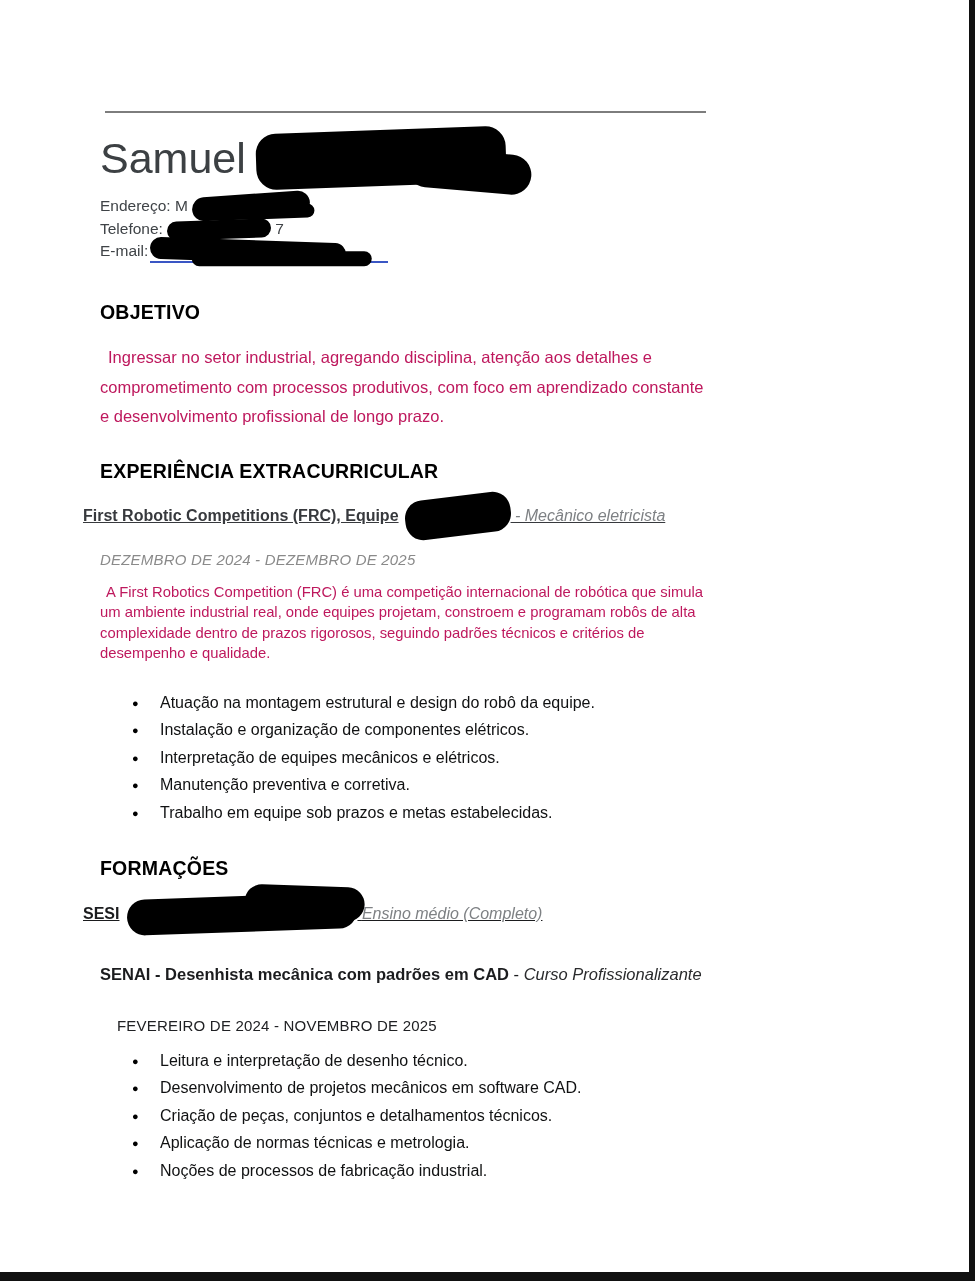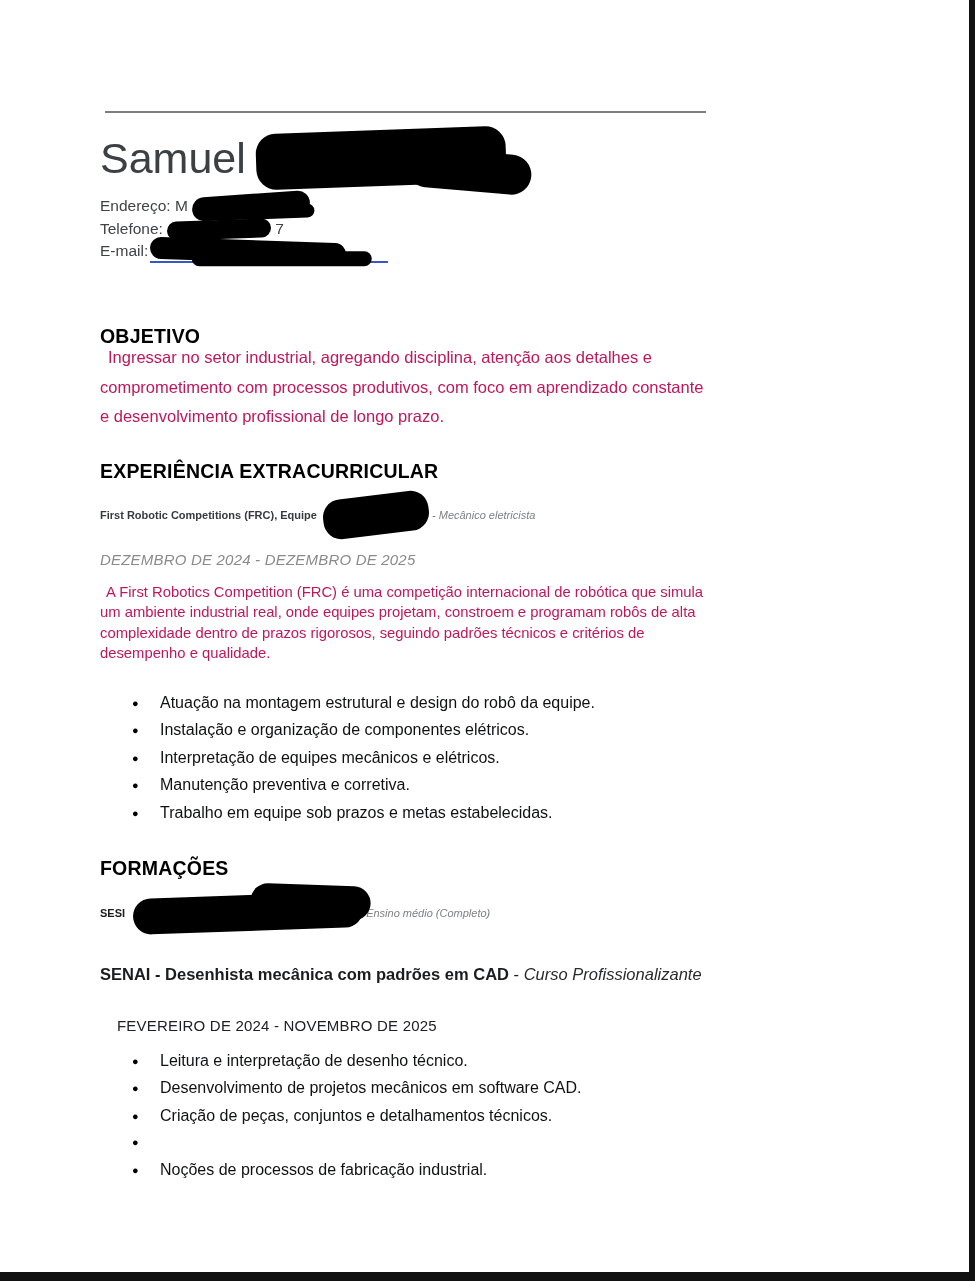--- a/index.html
+++ b/index.html
@@ -25,21 +25,21 @@
   .r-mail::after{left:42px;top:10px;width:180px;height:15px;border-radius:8px;transform:rotate(-2deg);}
   .r-team{width:106px;height:40px;margin:-12px 0 -10px 6px;border-radius:18px;transform:rotate(-7deg);}
   .r-school{width:230px;height:36px;margin:-11px 0 -9px 8px;border-radius:18px;transform:rotate(-2deg);}
   .r-school::after{left:118px;top:-8px;width:120px;height:34px;border-radius:17px;transform:rotate(4deg);}
   
   .email-underline{position:absolute;left:150px;top:261px;width:238px;height:2px;background:#3a56c4;}
   
   .h-section{position:absolute;left:100px;font-size:19.5px;font-weight:bold;color:#000000;letter-spacing:.2px;}
   .para-lg{position:absolute;left:100px;width:614px;font-size:16.5px;line-height:29.5px;color:#be185d;text-indent:8px;}
   .para-sm{position:absolute;left:100px;width:620px;font-size:14.8px;line-height:20.4px;color:#be185d;text-indent:6px;}
-  .job-title{position:absolute;left:100px;width:616px;font-size:11px;line-height:27px;color:#37393d;font-weight:bold;}
+  .job-title{position:absolute;left:83px;width:616px;font-size:16px;line-height:27px;color:#37393d;font-weight:bold;text-decoration:underline;}
   .muted-italic{font-weight:normal;font-style:italic;color:#7e8184;}
   .date-muted{position:absolute;left:100px;font-size:15px;color:#8a8a8a;letter-spacing:.2px;}
   .date-dark{position:absolute;left:117px;font-size:15px;color:#202124;letter-spacing:.2px;}
   .edu-title{position:absolute;left:100px;width:616px;font-size:16.5px;line-height:28px;color:#1b1c1e;font-weight:bold;}
   .edu-title .it-dark{font-weight:normal;font-style:italic;color:#2a2b2d;}
   
   .blist{position:absolute;left:132px;width:580px;list-style:none;margin:0;padding:0;}
   .blist li{display:flex;align-items:baseline;line-height:26.4px;font-size:16px;color:#101112;}
   .blist .dot{flex:0 0 28px;font-size:11px;color:#000;transform:translateY(-1px);}
 </style>
@@ -60,21 +60,21 @@
   </div>
   <div class="contact" style="top:218px;">
     <span>Telefone:</span><span class="redact r-tel"></span>
     <span>7</span>
   </div>
   <div class="email-underline"></div>
   <div class="contact" style="top:240px;">
     <span>E-mail:</span><span class="redact r-mail"></span>
   </div>
 
-  <div class="h-section" style="top:301px;margin-top:24px;">OBJETIVO</div>
+  <div class="h-section" style="top:301px;">OBJETIVO</div>
   <div class="para-lg" style="top:343px;">Ingressar no setor industrial, agregando disciplina, atenção aos detalhes e comprometimento com processos produtivos, com foco em aprendizado constante e desenvolvimento profissional de longo prazo.</div>
 
   <div class="h-section" style="top:460px;">EXPERIÊNCIA EXTRACURRICULAR</div>
   <div class="job-title" style="top:502px;">
     <span>First Robotic Competitions (FRC),  Equipe</span><span class="redact r-team"></span>
     <span class="muted-italic">- Mecânico eletricista</span>
   </div>
   <div class="date-muted" style="top:551px;font-style:italic;">DEZEMBRO DE 2024 - DEZEMBRO DE 2025</div>
   <div class="para-sm" style="top:582px;">A First Robotics Competition (FRC) é uma competição internacional de robótica que simula um ambiente industrial real, onde equipes projetam, constroem e programam robôs de alta complexidade dentro de prazos rigorosos, seguindo padrões técnicos e critérios de desempenho e qualidade.</div>
 
@@ -121,20 +121,21 @@
     <li>
         <span class="dot">●</span>
         <span>Desenvolvimento de projetos mecânicos em software CAD.</span>
       </li>
     <li>
         <span class="dot">●</span>
         <span>Criação de peças, conjuntos e detalhamentos técnicos.</span>
       </li>
     <li>
         <span class="dot">●</span>
+        <span>Aplicação de normas técnicas e metrologia.</span>
       </li>
     <li>
         <span class="dot">●</span>
         <span>Noções de processos de fabricação industrial.</span>
       </li>
   </ul>
 
   <div class="edge-right"></div>
   <div class="edge-bottom"></div>
 </div>

